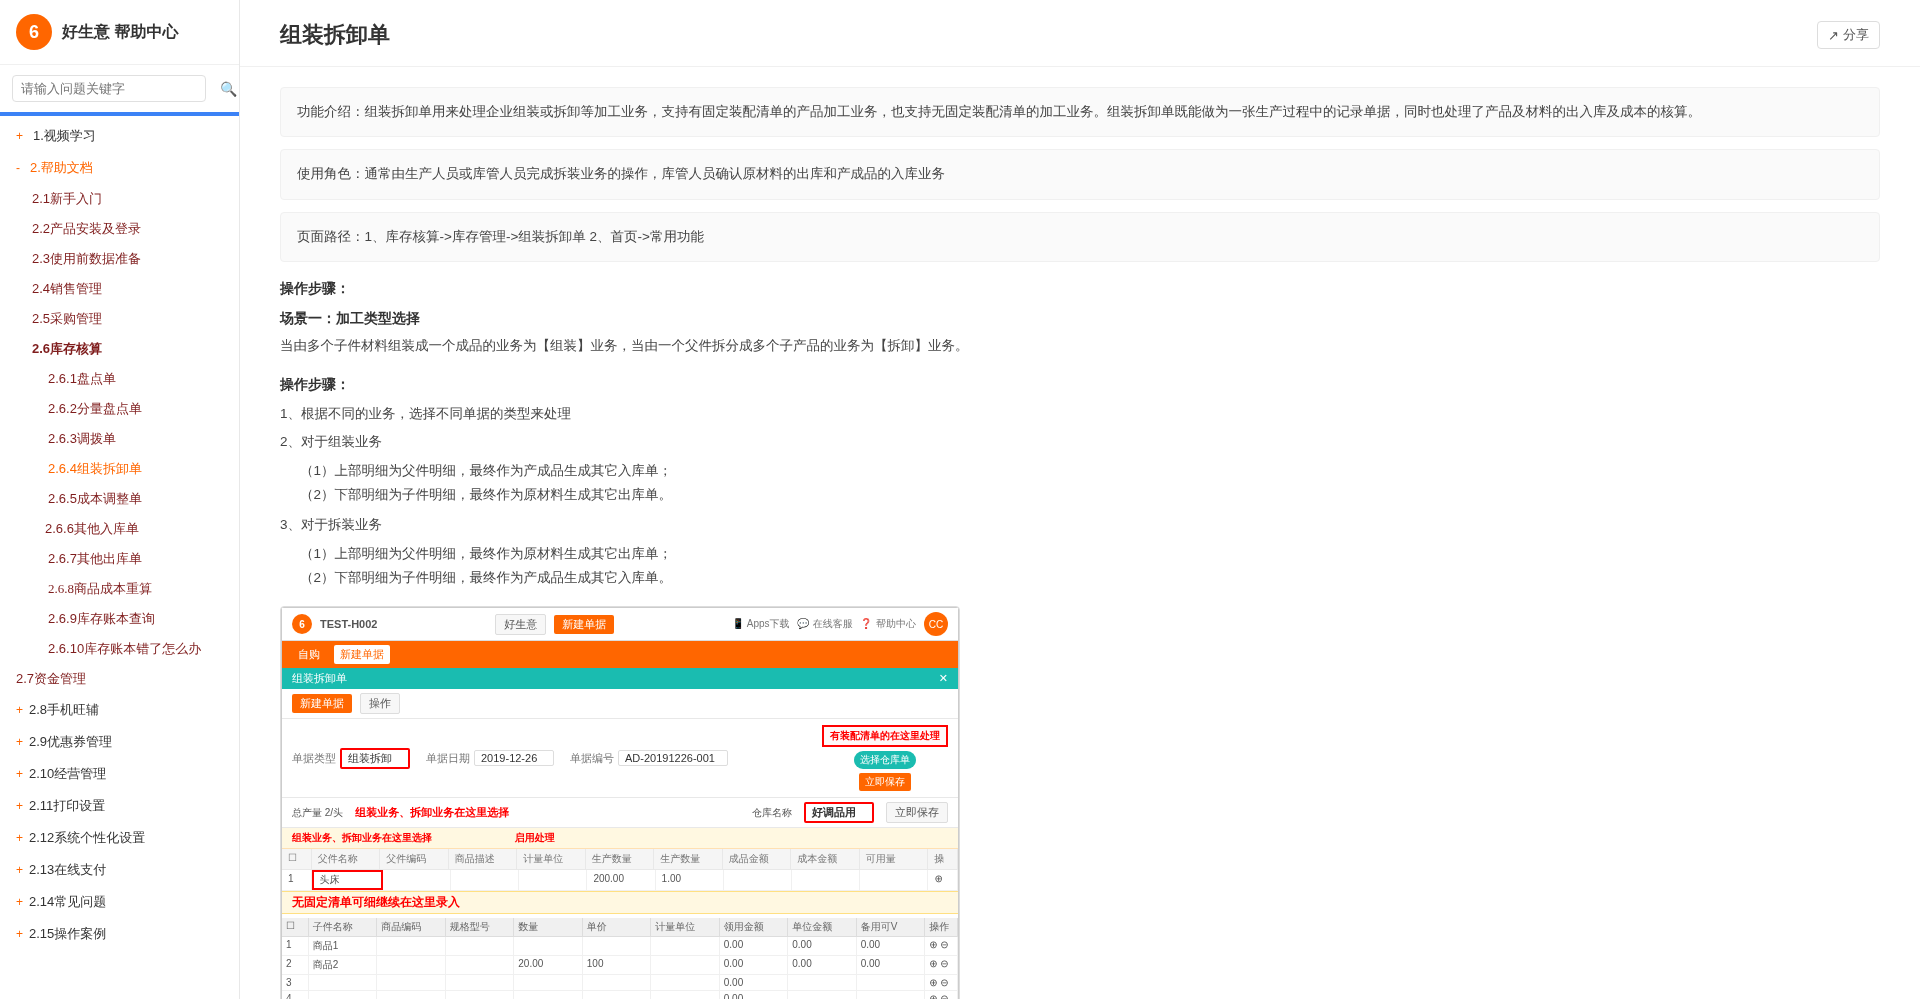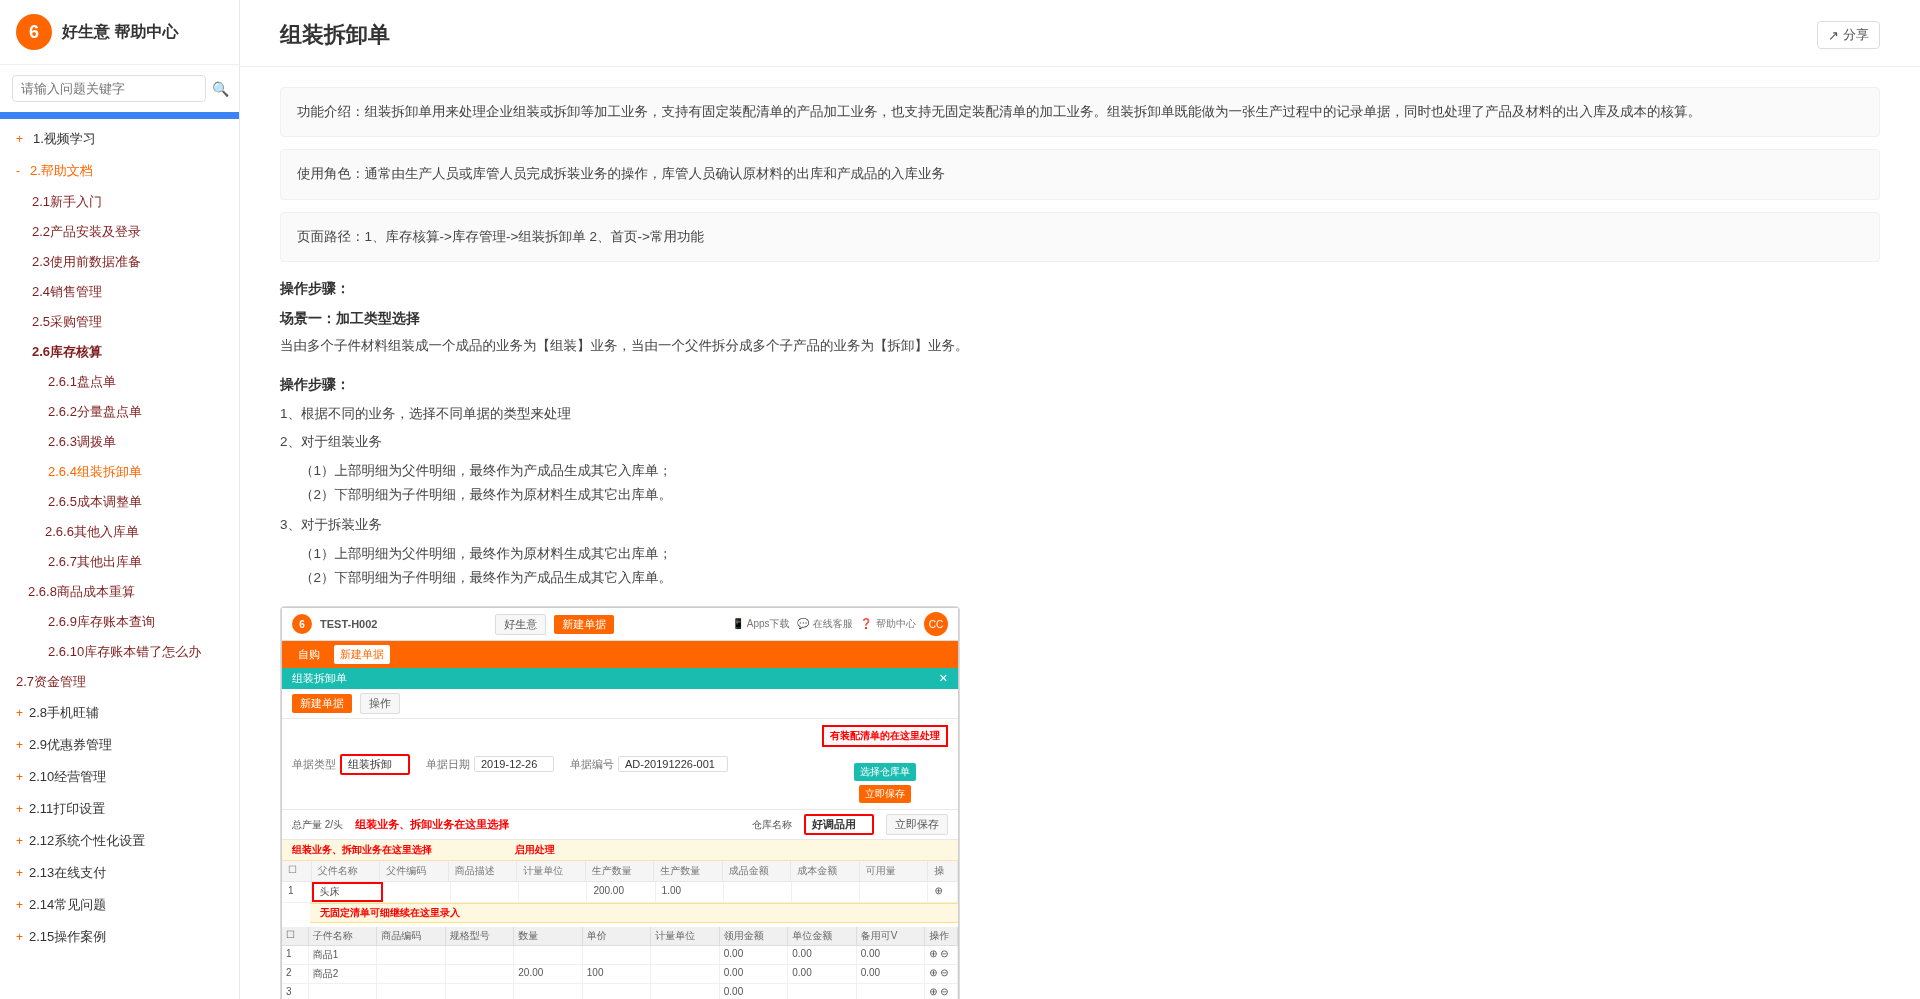--- a/index.html
+++ b/index.html
@@ -39,24 +39,24 @@
     }
 
     .sidebar-title {
       font-size: 16px;
       font-weight: bold;
       color: #333;
     }
 
     .search-box {
       padding: 10px 12px;
-      border-bottom: 7px solid #3b82f6;
-      display: flex;
-      align-items: center;
-      gap: 6px;
+      border-bottom: 4px solid #3b82f6;
+      display: flex;
+      align-items: center;
+      gap: 14px;
     }
 
     .search-box input {
       flex: 1;
       border: 1px solid #e0e0e0;
       border-radius: 4px;
       padding: 5px 8px;
       font-size: 13px;
       color: #999;
       outline: none;
@@ -255,25 +255,24 @@
       border-radius: 2px;
       padding: 2px 8px;
       font-size: 11px;
       cursor: pointer;
     }
 
     .app-btn-teal {
       background: #1abcb0;
       color: #fff;
       border: none;
-      border-radius: 2px;
+      border-radius: 9px;
       padding: 2px 8px;
       font-size: 11px;
       cursor: pointer;
-      margin-top: 12px;
     }
 
     .app-btn-gray {
       background: #f7f7f7;
       color: #555;
       border: 1px solid #ddd;
       border-radius: 2px;
       padding: 2px 8px;
       font-size: 11px;
       cursor: pointer;
@@ -468,21 +467,21 @@
     <div class="nav-sub-item">2.4销售管理</div>
     <div class="nav-sub-item">2.5采购管理</div>
     <div class="nav-sub-item active-section" style="font-weight:bold;">2.6库存核算</div>
     <div class="nav-sub-item" style="padding-left:48px;">2.6.1盘点单</div>
     <div class="nav-sub-item" style="padding-left:48px;">2.6.2分量盘点单</div>
     <div class="nav-sub-item" style="padding-left:48px;">2.6.3调拨单</div>
     <div class="nav-sub-item active" style="padding-left:48px;">2.6.4组装拆卸单</div>
     <div class="nav-sub-item" style="padding-left:48px;">2.6.5成本调整单</div>
     <div class="nav-sub-item" style="padding-left:45px;">2.6.6其他入库单</div>
     <div class="nav-sub-item" style="padding-left:48px;">2.6.7其他出库单</div>
-    <div class="nav-sub-item" style="padding-left:28px;">2.6.8商品成本重算</div>
+    <div class="nav-sub-item" style="padding-left:48px;font-family:Liberation Serif, serif;">2.6.8商品成本重算</div>
     <div class="nav-sub-item" style="padding-left:48px;">2.6.9库存账本查询</div>
     <div class="nav-sub-item" style="padding-left:48px;">2.6.10库存账本错了怎么办</div>
     <div class="nav-sub-item" style="padding-left:16px; display:flex; align-items:center; gap:4px;">2.7资金管理</div>
     <div class="nav-item">
       <span style="color:#f60; font-size:12px;">+</span>
       <span>2.8手机旺辅</span>
     </div>
     <div class="nav-item">
       <span style="color:#f60; font-size:12px;">+</span>
       <span>2.9优惠券管理</span>
@@ -656,21 +655,21 @@
                 <div class="td-cell"></div>
                 <div class="td-cell">200.00</div>
                 <div class="td-cell">1.00</div>
                 <div class="td-cell"></div>
                 <div class="td-cell"></div>
                 <div class="td-cell"></div>
                 <div class="td-cell" style="flex:0.3;">⊕</div>
               </div>
             </div>
 
-            <div style="background:#fff8e1; padding:2px 10px; font-size:10px; color:#f00; font-weight:bold; border-top:1px solid #ffe082; border-bottom:1px solid #ffe082;margin-left:28px;">
+            <div style="background:#fff8e1; padding:2px 10px; font-size:12px; color:#f00; font-weight:bold; border-top:1px solid #ffe082; border-bottom:1px solid #ffe082;">
               <span>无固定清单可细继续在这里录入</span>
             </div>
 
             <div class="sub-table-section">
               <div class="sub-table-header">
                 <div class="sub-th" style="flex:0.3;">☐</div>
                 <div class="sub-th">子件名称</div>
                 <div class="sub-th">商品编码</div>
                 <div class="sub-th">规格型号</div>
                 <div class="sub-th">数量</div>

